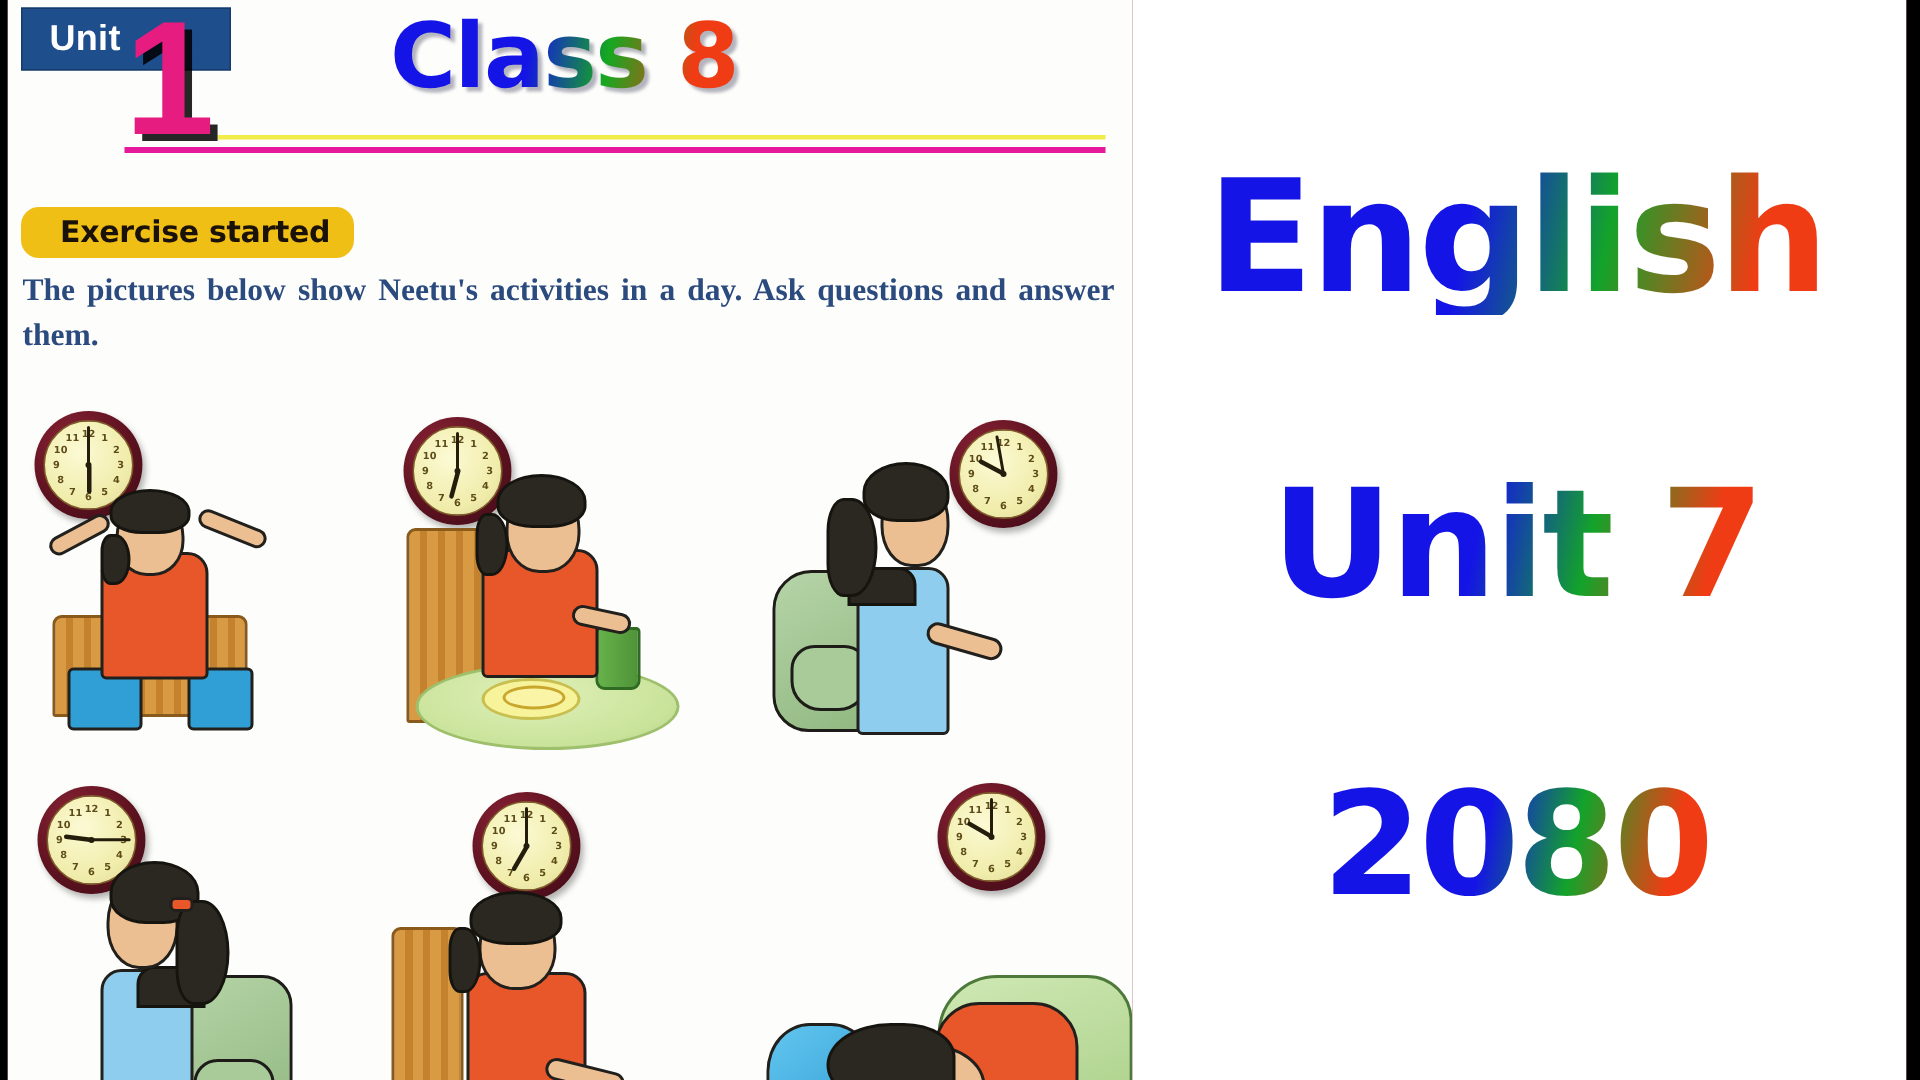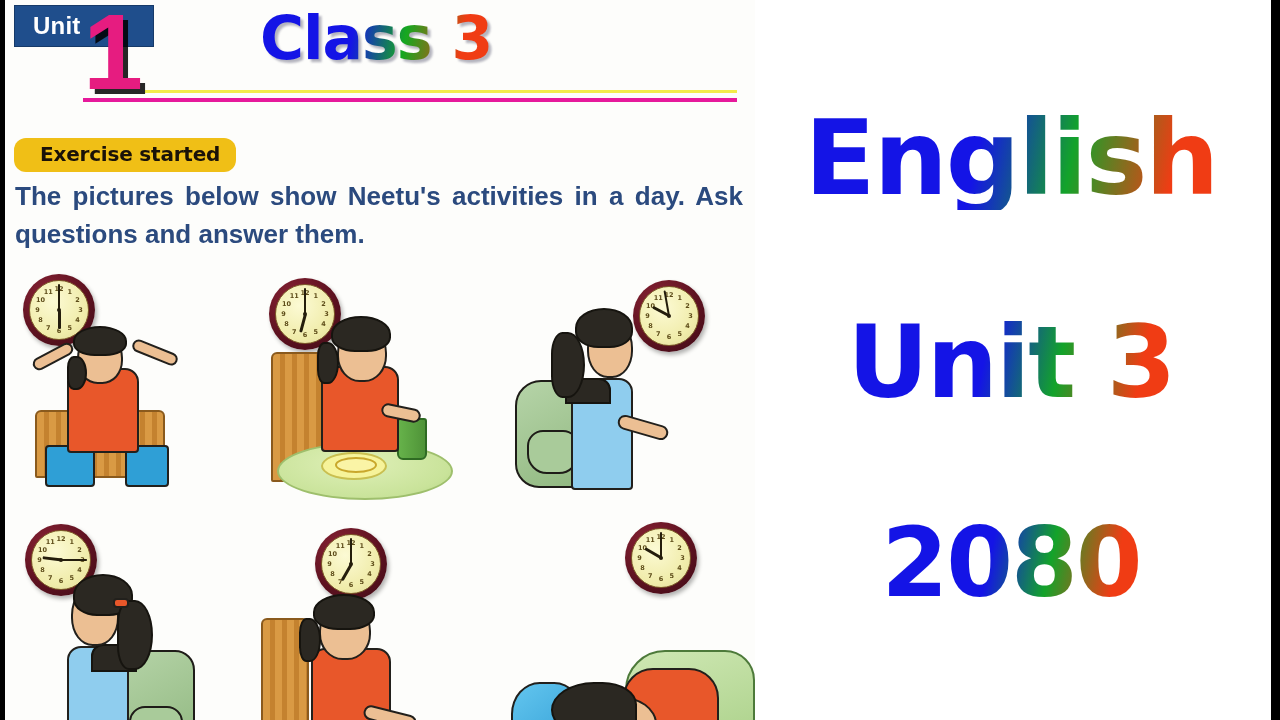--- a/index.html
+++ b/index.html
@@ -75,22 +75,22 @@
     padding:4px 16px 6px 26px;
     background:#f0bf16; border-radius:12px;
     color:#1a1208; font-size:20px; font-weight:700;
     font-family:"DejaVu Sans", sans-serif;
     letter-spacing:-.2px;
   }
 
   
   .instruction {
     position:absolute; left:10px; top:178px; width:728px;
-    font-family:Liberation Sans, sans-serif;
-    font-size:26px; font-weight:700; line-height:1.45;
+    font-family:Liberation Serif, serif;
+    font-size:21px; font-weight:700; line-height:1.45;
     color:#2b4a7e; text-align:justify;
   }
 
   
   .pic-grid {
     position:absolute; left:0px; top:260px; width:750px; height:460px;
   }
   .pic-row { position:absolute; left:0; width:750px; height:250px; }
   .pic-row.row1 { top:0; }
   .pic-row.row2 { top:250px; }
@@ -219,21 +219,21 @@
 
 <div class="stage">
 
   <div class="worksheet">
 
     <div class="unit-badge">
       <span class="unit-badge-label">Unit</span>
     </div>
     <div class="unit-number">1</div>
 
-    <div class="class-heading">Class 3</div>
+    <div class="class-heading">Class 8</div>
 
     <div class="rule-yellow"></div>
     <div class="rule-pink"></div>
 
     <div class="getting-started">Exercise started</div>
 
     <div class="instruction">The pictures below show Neetu's activities in a day. Ask questions and answer them.</div>
 
     <div class="pic-grid">
 
@@ -440,19 +440,19 @@
 
           </div>
         </div>
       </div>
 
     </div>
   </div>
 
   <div class="title-panel">
     <div class="title-line tl-1">English</div>
-    <div class="title-line tl-2">Unit 3</div>
+    <div class="title-line tl-2">Unit 7</div>
     <div class="title-line tl-5">2080</div>
   </div>
 
   <div class="bar-left"></div>
   <div class="bar-right"></div>
 </div>
 
 </body></html>

